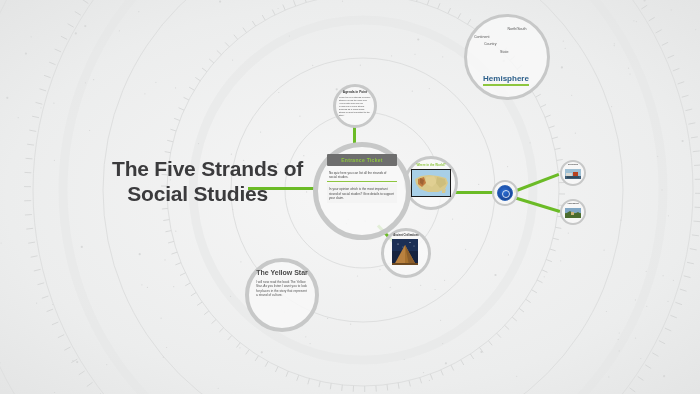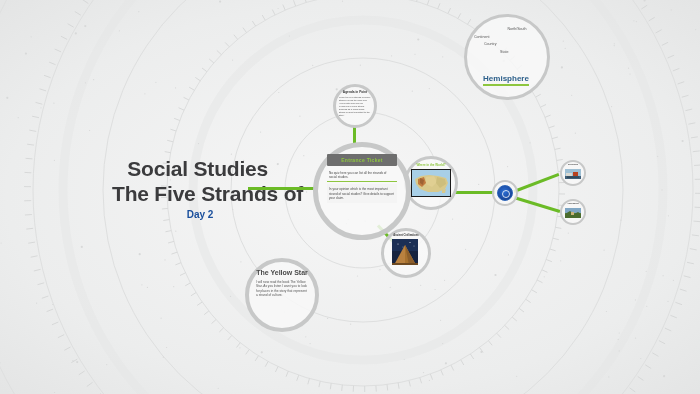--- a/index.html
+++ b/index.html
@@ -567,23 +567,22 @@
 
   <div class="conn" style="left:248px;top:187px;width:66px;height:3px;"></div>
   <div class="conn" style="left:353px;top:126px;width:3px;height:18px;"></div>
   <div class="conn" style="left:409px;top:187px;width:38px;height:3px;"></div>
   <div class="conn" style="left:378px;top:224px;width:28px;height:3px;transform:rotate(47deg);transform-origin:left center;"></div>
   <div class="conn" style="left:455px;top:191px;width:40px;height:3px;"></div>
   <div class="conn" style="left:514px;top:190px;width:48px;height:3px;transform:rotate(-21deg);transform-origin:left center;"></div>
   <div class="conn" style="left:514px;top:196px;width:48px;height:3px;transform:rotate(17deg);transform-origin:left center;"></div>
 
   <div id="title-block">
+    <div id="title-line1">The Five Strands of</div>
     <div id="title-line2">Social Studies</div>
-    <div id="title-line1">The Five Strands of</div>
-    <div id="title-sub">Day 2</div>
   </div>
 
   <div class="node" id="node-entrance">
     <div class="ring"></div>
     <div id="entrance-inner">
       <div id="entrance-header">Entrance Ticket</div>
       <div id="entrance-body1">No quiz here you can list all the strands of social studies.</div>
       <div id="entrance-body2">In your opinion which is the most important strand of social studies? Give details to support your claim.</div>
     </div>
   </div>

